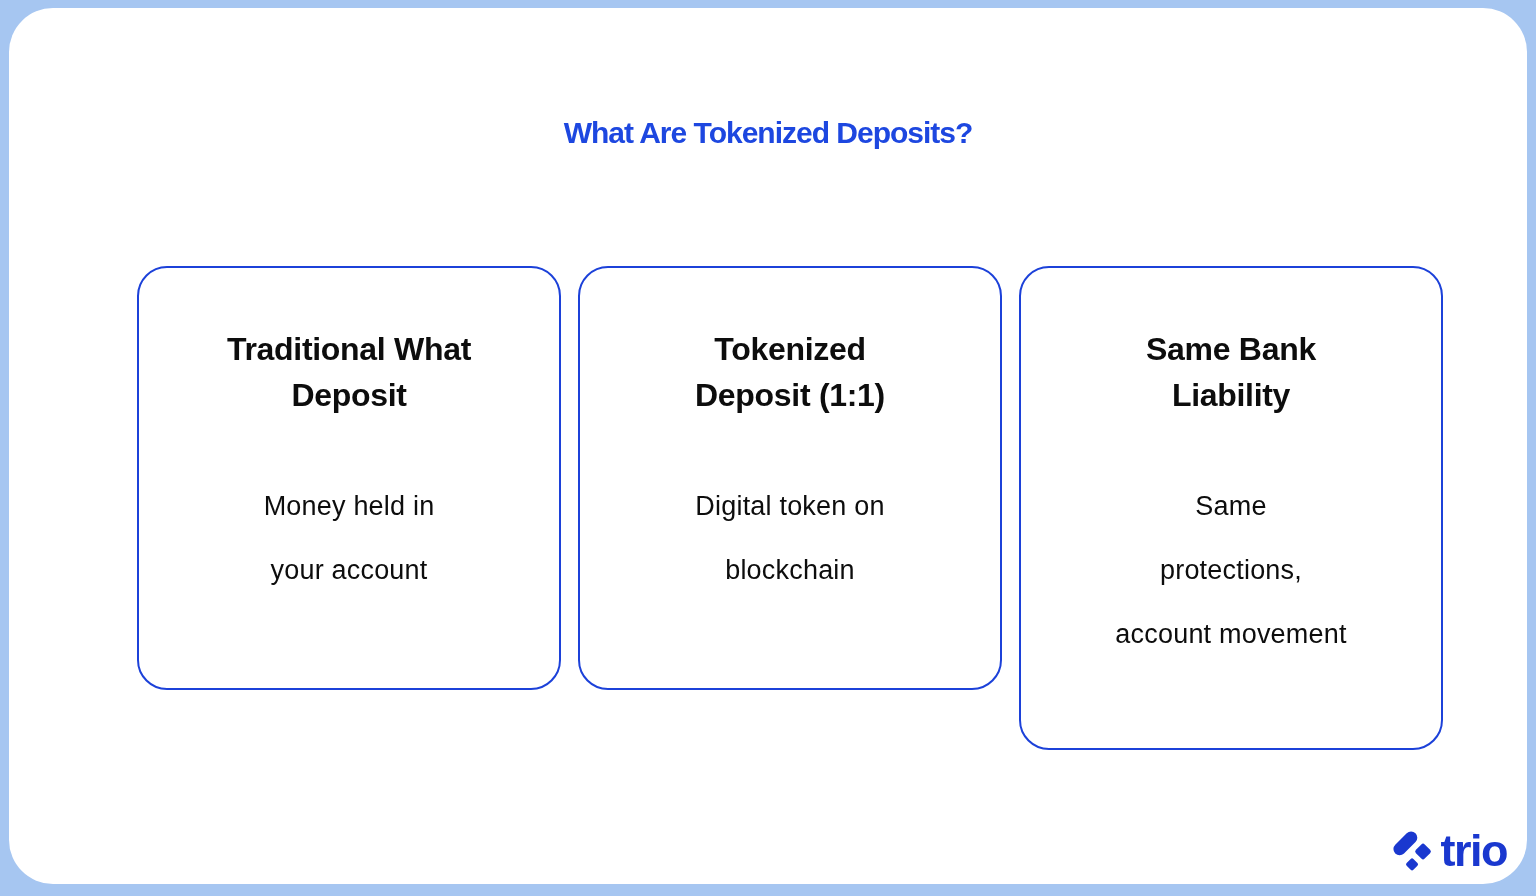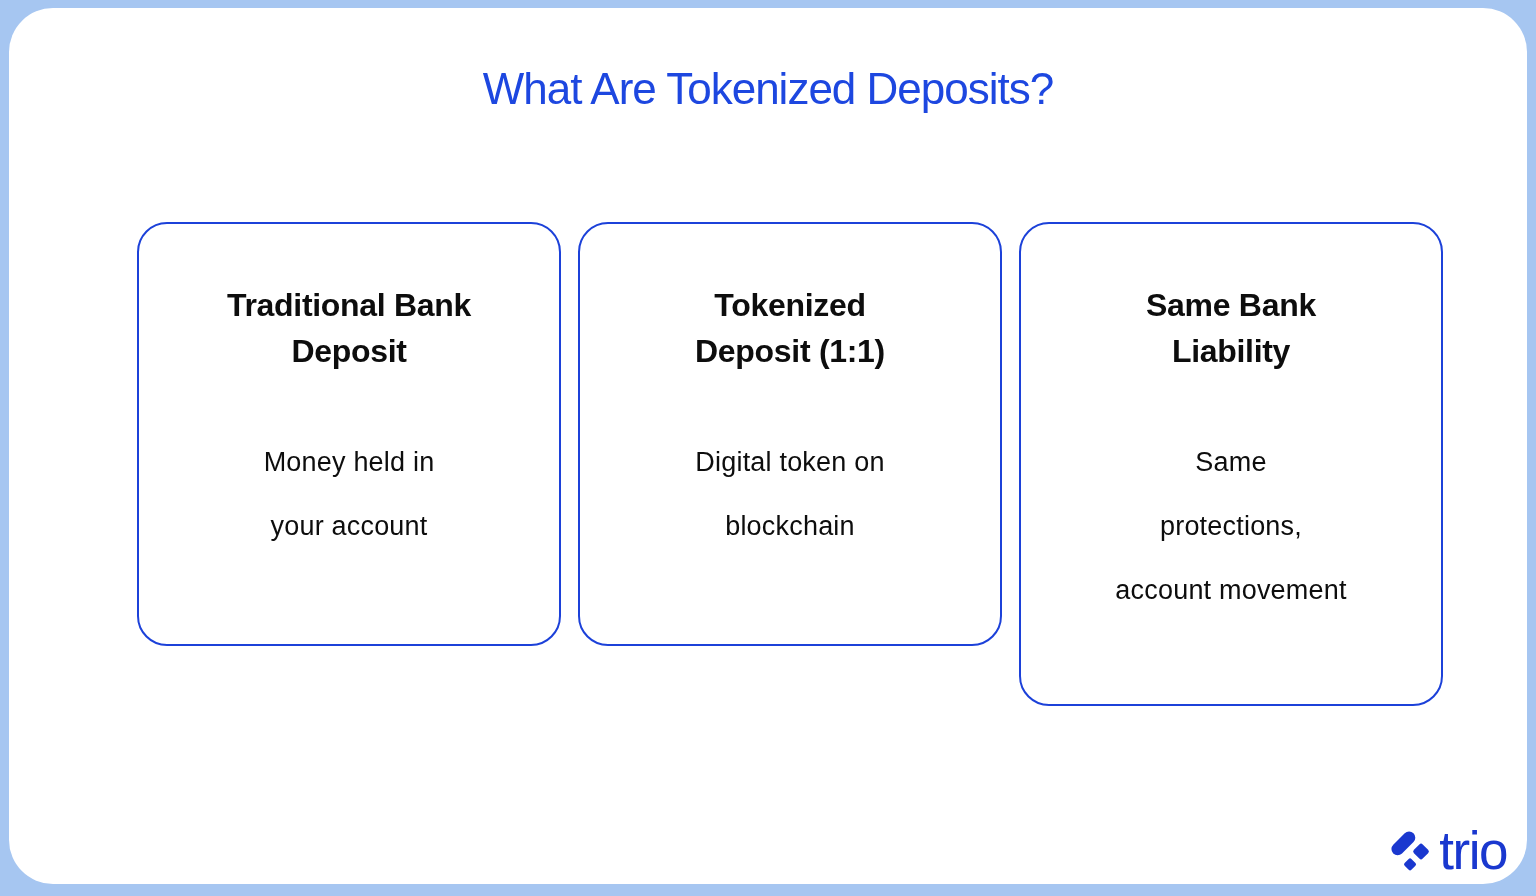--- a/index.html
+++ b/index.html
@@ -18,25 +18,25 @@
     position: absolute;
     left: 9px;
     top: 8px;
     right: 9px;
     bottom: 12px;
     background: #ffffff;
     border-radius: 44px;
   }
   .title {
     margin: 0;
-    padding-top: 52px;
+    padding-top: 96px;
     text-align: center;
-    font-size: 44px;
+    font-size: 30px;
     line-height: 58px;
-    font-weight: normal;
+    font-weight: bold;
     letter-spacing: -1px;
     color: var(--accent-blue, #1d47e0);
   }
   .cards {
     display: flex;
     justify-content: center;
     align-items: flex-start;
     gap: 17px;
     margin-top: 104px;
     transform: translateX(22px);
@@ -74,38 +74,38 @@
     display: flex;
     align-items: center;
     gap: 7px;
   }
   .logo-icon {
     width: 42px;
     height: 42px;
     display: block;
   }
   .logo-text {
-    font-size: 53px;
-    font-weight: normal;
+    font-size: 45px;
+    font-weight: bold;
     letter-spacing: -1.5px;
     color: var(--logo-blue, #1a38cf);
     line-height: 42px;
   }
 </style>
 </head>
 <body>
 
 <div class="page">
 
   <h1 class="title">What Are Tokenized Deposits?</h1>
 
   <div class="cards">
 
     <div class="card">
-      <div class="card-heading">Traditional Bank
+      <div class="card-heading">Traditional What
 Deposit</div>
       <div class="card-body">Money held in
 your account</div>
     </div>
 
     <div class="card">
       <div class="card-heading">Tokenized
 Deposit (1:1)</div>
       <div class="card-body">Digital token on
 blockchain</div>

